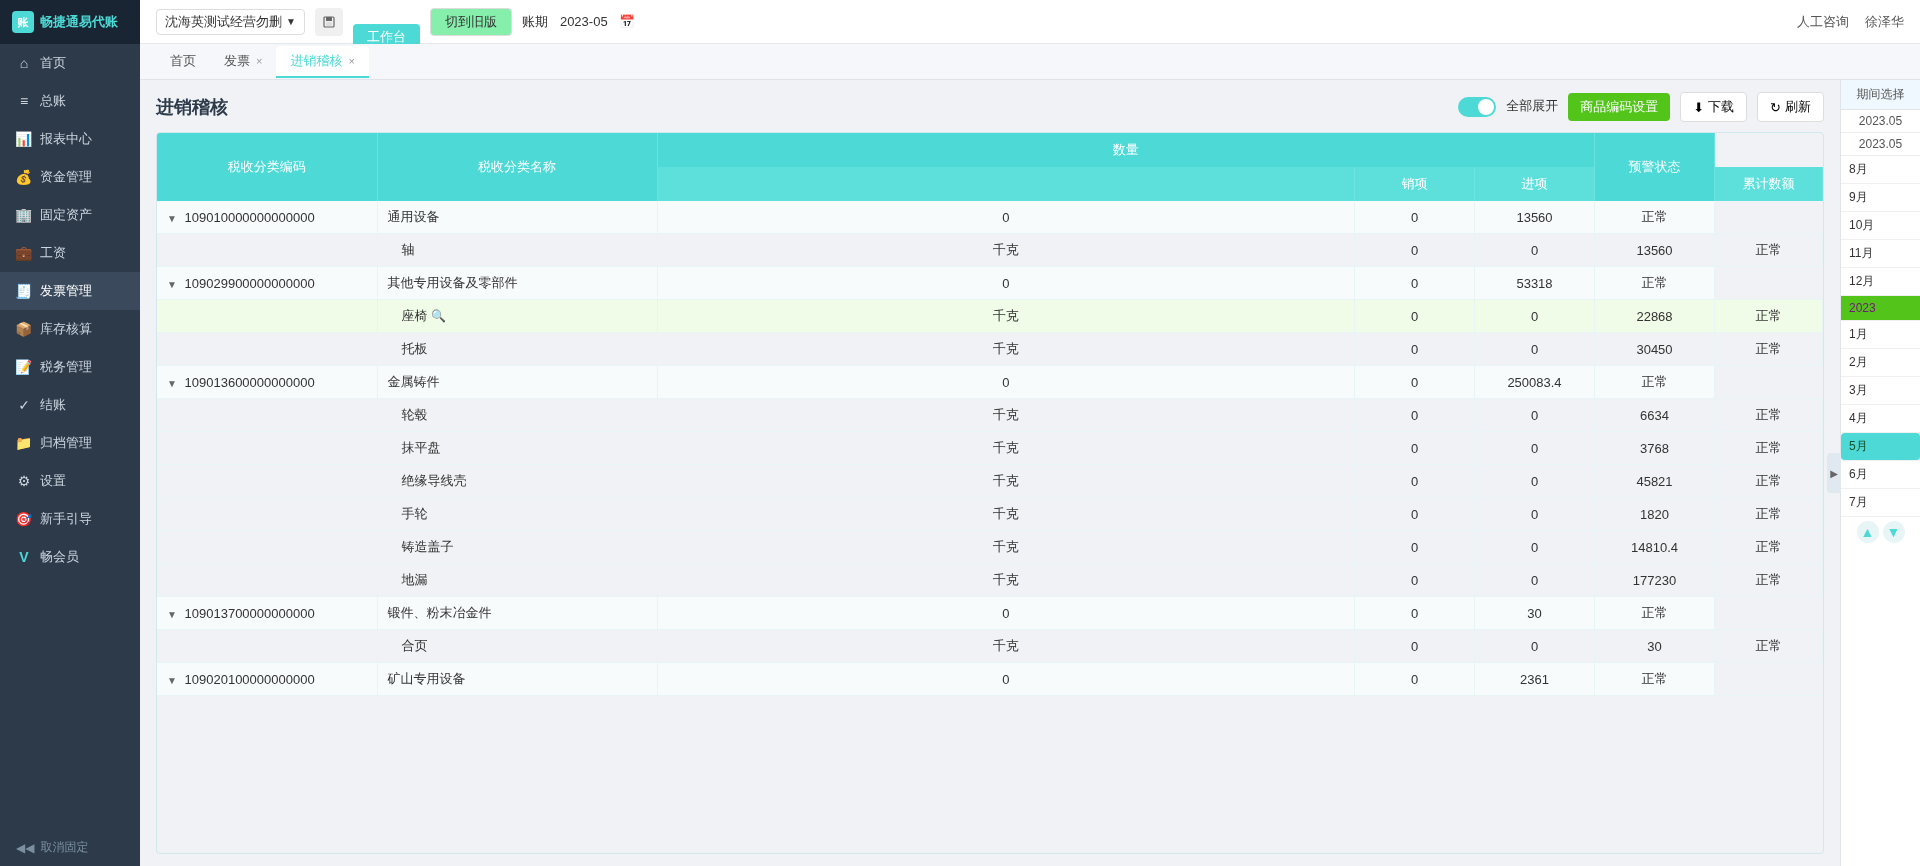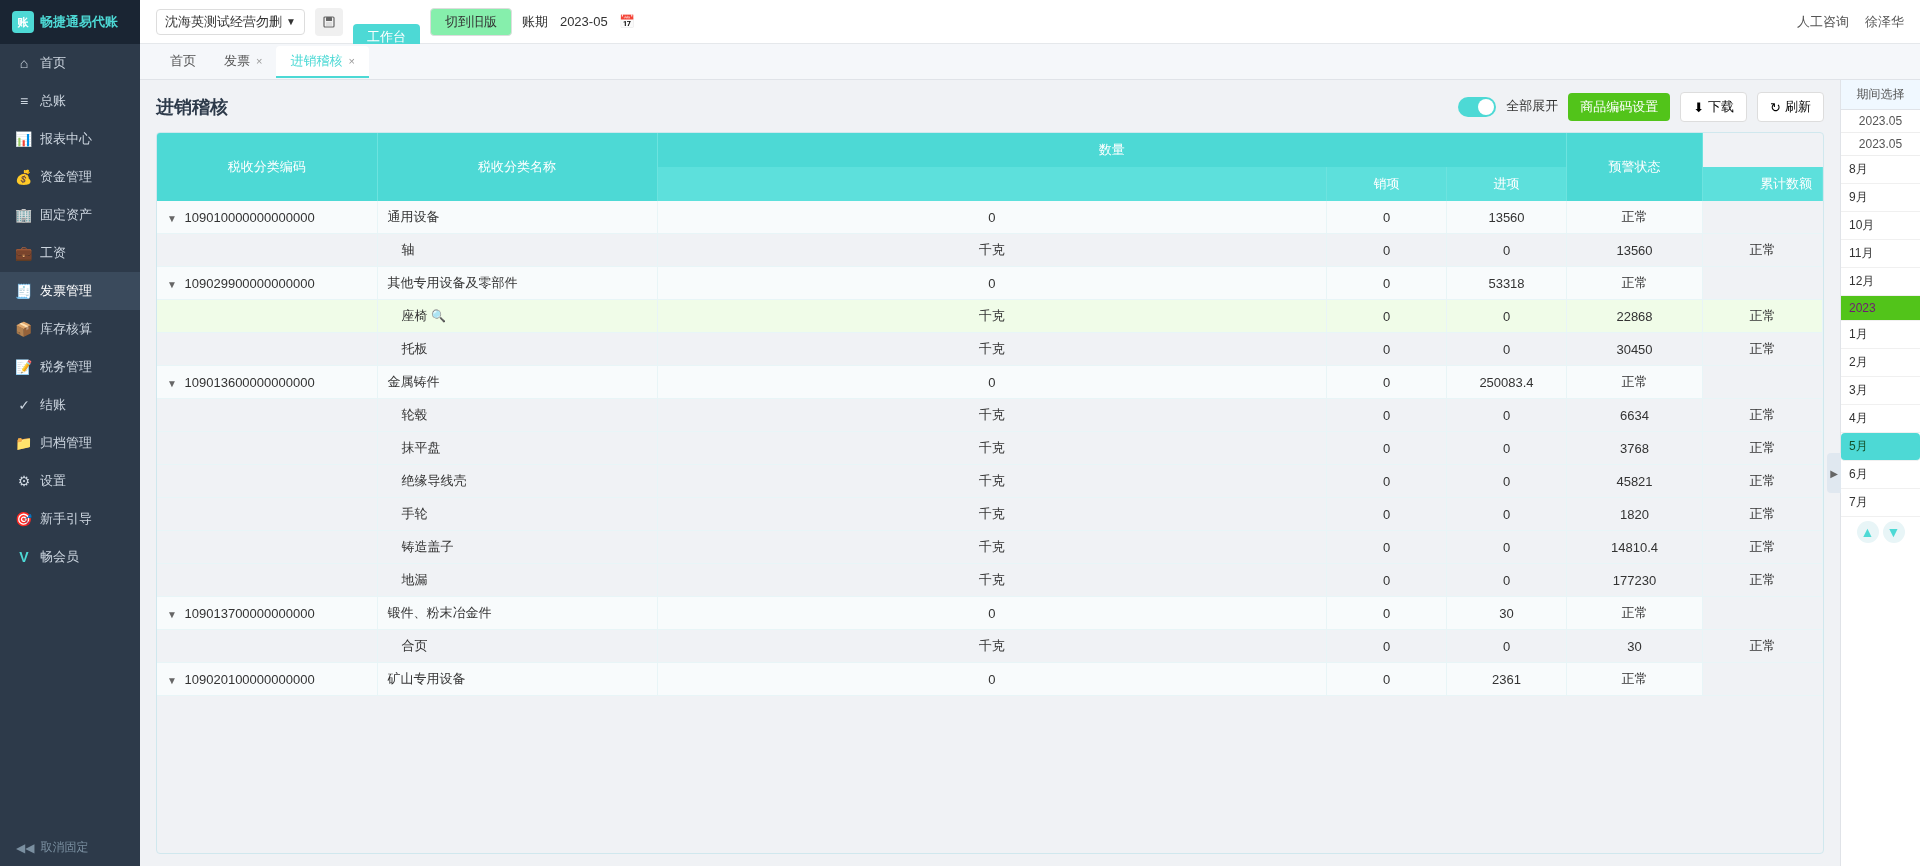--- a/index.html
+++ b/index.html
@@ -216,27 +216,27 @@
         </div>
       </div>
 
       <div class="table-wrapper">
         <table>
           <thead>
             <tr>
               <th rowspan="2" style="width:220px;">税收分类编码</th>
               <th rowspan="2" style="width:280px;">税收分类名称</th>
               <th colspan="3">数量</th>
-              <th rowspan="2" style="width:136px;">预警状态</th>
+              <th rowspan="2" style="width:120px;">预警状态</th>
             </tr>
             <tr>
                 <th class="sub"></th>
               <th class="sub" style="width:120px;">销项</th>
               <th class="sub" style="width:120px;">进项</th>
-              <th class="sub" style="width:120px;text-align:right;">累计数额</th>
+              <th class="sub" style="width:108px;">累计数额</th>
             </tr>
           </thead>
           <tbody id="table-body">
           <tr class="group-row">
       <td>
         <span class="expand-icon">▼</span>
         109010000000000000
       </td>
       <td class="group-name">通用设备</td>
       <td colspan="1">0</td>

